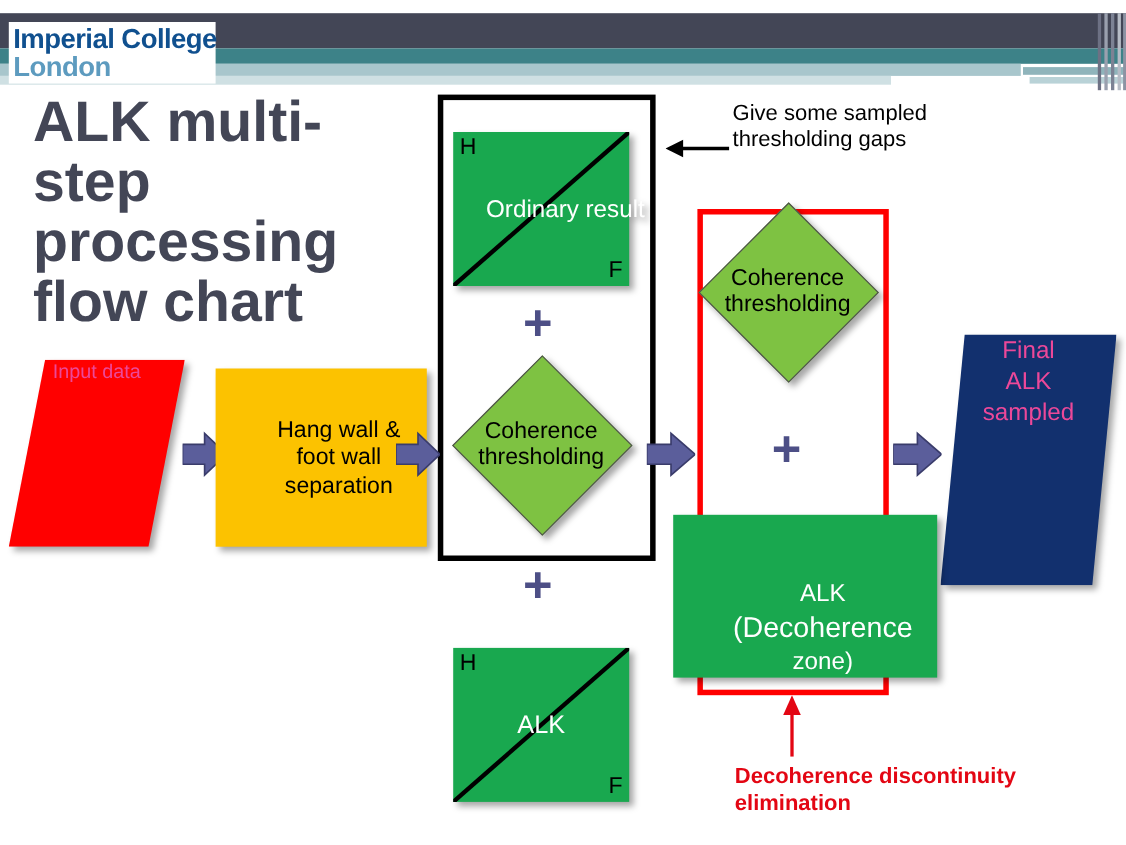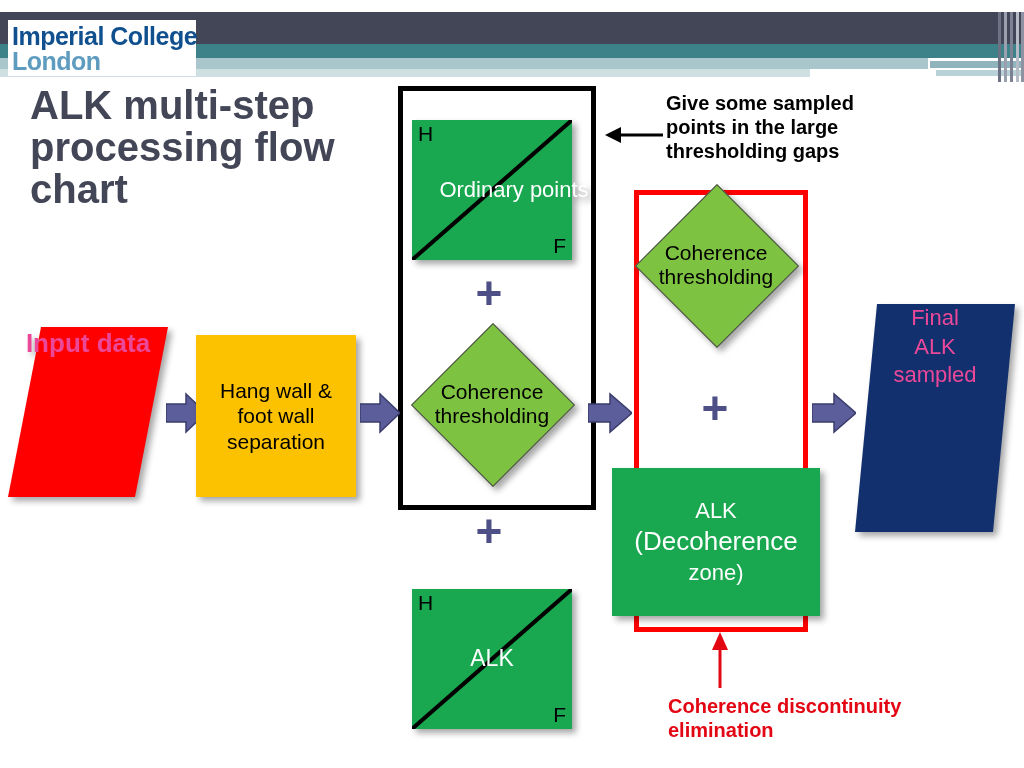--- a/index.html
+++ b/index.html
@@ -25,33 +25,33 @@
            letter-spacing:-0.5px;font-family:"Liberation Sans",sans-serif;}
   .logo-l2{position:absolute;left:12px;top:35px;font-size:25px;font-weight:bold;color:#5d9bbf;
            letter-spacing:-0.5px;font-family:"Liberation Sans",sans-serif;}
 
   
   .vstripe{position:absolute;top:0;width:3px;}
 
   
   .title{
     position:absolute;left:30px;top:72px;width:330px;
-    font-size:40px;line-height:1.05;font-weight:bold;color:#434656;
+    font-size:52px;line-height:1.05;font-weight:bold;color:#434656;
     font-family:"Liberation Sans",sans-serif;
   }
 
   
   .shadow{filter:drop-shadow(4px 4px 3px rgba(0,0,0,0.35));}
 
   .para{position:absolute;display:flex;justify-content:center;
         text-align:center;color:#ec4899;}
   .para .inner{position:relative;z-index:2;}
 
-  .rect{position:absolute;display:flex;align-items:center;justify-content:center;
-        text-align:center;}
+  .rect{position:absolute;display:flex;align-items:center;justify-content:flex-end;
+        text-align:center;padding-left:32px;}
 
   .diamond-wrap{position:absolute;}
   .diamond{position:absolute;left:0;top:0;width:100%;height:100%;
            background:#7ec242;border:1px solid #4e4e4e;
            transform:rotate(45deg);}
   .diamond-label{position:absolute;left:-30px;top:0;width:calc(100% + 60px);height:100%;
                  display:flex;align-items:center;justify-content:center;text-align:center;
                  color:#000;z-index:3;line-height:1.15;}
 
   .gsq{position:absolute;background:#19a84f;}
@@ -63,21 +63,21 @@
              display:flex;align-items:center;justify-content:center;
              color:#fff;text-align:center;line-height:1.1;}
 
   .plus{position:absolute;color:#4d4f86;font-weight:bold;line-height:1;}
 
   .arrow-r{position:absolute;}
 
   .blackbox{position:absolute;border:5px solid #000;background:transparent;}
   .redbox{position:absolute;border:5px solid #ff0000;background:transparent;}
 
-  .note-black{position:absolute;font-weight:bold;color:#000;line-height:1.2;}
+  .note-black{position:absolute;font-weight:normal;color:#000;line-height:1.2;}
   .note-red{position:absolute;font-weight:bold;color:#e30613;line-height:1.2;}
 
   .leftarrow{position:absolute;}
   .uparrow{position:absolute;}
 </style>
 </head>
 <body>
 
 <div class="stage">
 
@@ -104,21 +104,21 @@
   <div class="title">ALK multi-step processing flow chart</div>
 
   <div class="blackbox" style="left:398px;top:74px;width:188px;height:414px;"></div>
 
   <div class="redbox" style="left:634px;top:178px;width:164px;height:432px;z-index:6;"></div>
 
   <div class="para shadow" style="left:8px;top:315px;width:160px;height:170px;">
     <svg width="160" height="170" style="position:absolute;left:0;top:0;">
       <polygon points="33,0 160,0 127,170 0,170" fill="#ff0000"></polygon>
     </svg>
-    <div class="inner" style="font-size:26px;line-height:1.25;font-weight:bold;">Input data</div>
+    <div class="inner" style="font-size:18px;line-height:1.25;">Input data</div>
   </div>
 
   <div class="arrow-r" style="left:166px;top:378px;width:40px;height:46px;">
     <svg width="40" height="46">
         <polygon points="0,14 20,14 20,4 40,23 20,42 20,32 0,32" fill="#5b5e9b" stroke="#3a3c6b" stroke-width="1.5"></polygon>
       </svg>
   </div>
 
   <div class="rect shadow" style="left:196px;top:323px;width:160px;height:162px;background:#fcc200;">
     <div style="font-size:21px;color:#000;line-height:1.22;padding:0 6px;">Hang wall &amp; foot wall separation</div>
@@ -129,21 +129,21 @@
         <polygon points="0,14 20,14 20,4 40,23 20,42 20,32 0,32" fill="#5b5e9b" stroke="#3a3c6b" stroke-width="1.5"></polygon>
       </svg>
   </div>
 
   <div class="gsq shadow" style="left:412px;top:108px;width:160px;height:140px;">
     <svg class="gl" viewBox="0 0 160 140" preserveAspectRatio="none">
       <line x1="0" y1="140" x2="160" y2="0" stroke="#000" stroke-width="4"></line>
     </svg>
     <div class="hf h">H</div>
     <div class="hf f">F</div>
-    <div class="gtxt" style="font-size:22px;padding:0 22px;">Ordinary points</div>
+    <div class="gtxt" style="font-size:22px;padding:0 22px;">Ordinary result</div>
   </div>
 
   <div class="plus" style="left:474px;top:258px;font-size:46px;width:30px;text-align:center;">+</div>
 
   <div class="diamond-wrap shadow" style="left:435px;top:335px;width:114px;height:114px;">
     <div class="diamond"></div>
     <div class="diamond-label" style="font-size:21px;">Coherence thresholding</div>
   </div>
 
   <div class="plus" style="left:474px;top:496px;font-size:46px;width:30px;text-align:center;">+</div>
@@ -194,28 +194,27 @@
   </div>
 
   <div class="leftarrow" style="left:605px;top:112px;width:58px;height:22px;">
     <svg width="58" height="22">
       <line x1="14" y1="11" x2="58" y2="11" stroke="#000" stroke-width="3"></line>
       <polygon points="0,11 16,3 16,19" fill="#000"></polygon>
     </svg>
   </div>
   <div class="note-black" style="left:666px;top:79px;width:300px;font-size:20px;">
     <div>Give some sampled</div>
-    <div>points in the large</div>
     <div>thresholding gaps</div>
   </div>
 
   <div class="uparrow" style="left:708px;top:620px;width:24px;height:56px;">
     <svg width="24" height="56">
       <line x1="12" y1="56" x2="12" y2="14" stroke="#e30613" stroke-width="3"></line>
       <polygon points="12,0 4,18 20,18" fill="#e30613"></polygon>
     </svg>
   </div>
   <div class="note-red" style="left:668px;top:682px;width:330px;font-size:20px;">
-    <div>Coherence discontinuity</div>
+    <div>Decoherence discontinuity</div>
     <div>elimination</div>
   </div>
 
 </div>
 
 </body></html>

